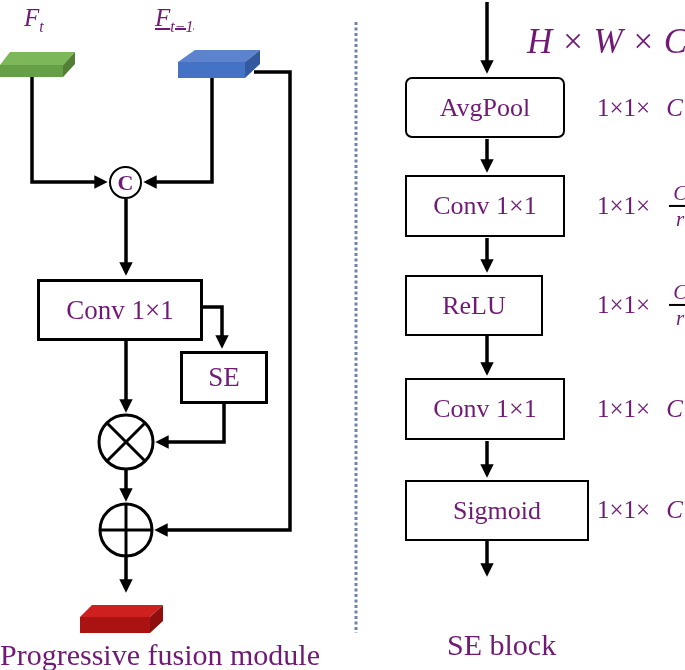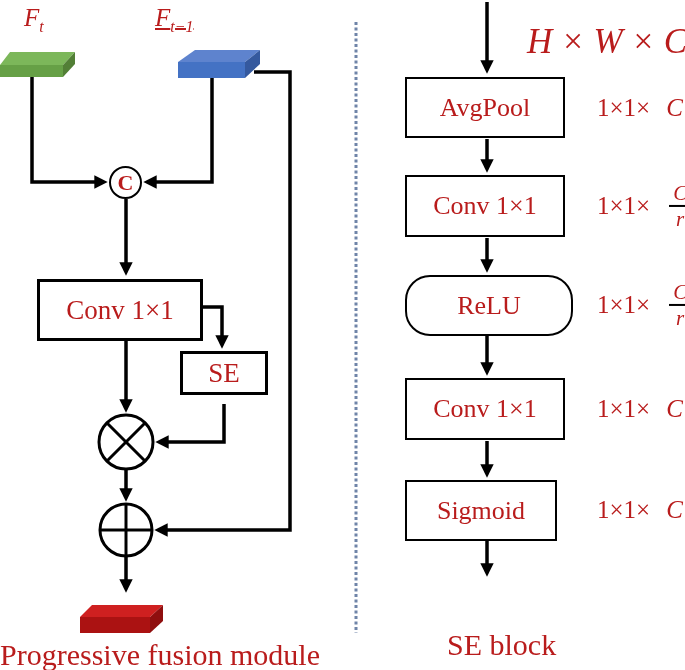--- a/index.html
+++ b/index.html
@@ -1,17 +1,17 @@
 <!DOCTYPE html>
 <html><head>
 <meta charset="utf-8">
 <style>
   html,body{margin:0;padding:0;background:#fff;}
   .canvas{position:relative;width:685px;height:670px;background:#ffffff;
-          font-family:"Liberation Serif",serif;color:#b91c1c;overflow:hidden;}
+          font-family:"Liberation Serif",serif;color:#701a75;overflow:hidden;}
   svg.layer{position:absolute;left:0;top:0;}
   .node-box{position:absolute;box-sizing:border-box;background:#fff;border:3px solid #000;
             display:flex;align-items:center;justify-content:center;font-size:27px;white-space:nowrap;}
   .node-box.rt{border-width:2.5px;font-size:26px;}
   .concat-node{position:absolute;box-sizing:border-box;width:33px;height:33px;border:2.5px solid #000;
                border-radius:50%;display:flex;align-items:center;justify-content:center;
                font-size:22px;font-weight:bold;background:#fff;}
   .feat-label{position:absolute;font-size:25px;font-style:italic;white-space:nowrap;}
   .feat-label sub{font-size:16px;font-style:italic;line-height:0;}
   .dim-label{position:absolute;left:597px;transform:translateY(-50%);font-size:25px;
@@ -88,31 +88,31 @@
   </svg>
 
   <div class="feat-label" style="left:24px;top:4px;"><span>F</span><sub>t</sub></div>
 
   <div class="feat-label" style="left:155px;top:4px;text-decoration:underline;"><span>F</span><sub>t−1</sub></div>
 
   <div class="concat-node" style="left:109px;top:166px;">C</div>
 
   <div class="node-box" style="left:37px;top:279px;width:166px;height:62px;">Conv 1×1</div>
 
-  <div class="node-box" style="left:180px;top:351px;width:88px;height:44px;">SE</div>
+  <div class="node-box" style="left:180px;top:351px;width:88px;height:53px;">SE</div>
 
   <div class="caption" style="left:0px;top:638px;">Progressive fusion module</div>
 
   <div class="feat-label" style="left:527px;top:22px;font-size:35px;">H × W × C</div>
 
-  <div class="node-box rt" style="left:405px;top:77px;width:160px;height:61px;">AvgPool</div>
+  <div class="node-box rt" style="left:405px;top:77px;width:160px;height:61px;border-radius:7px;">AvgPool</div>
   <div class="node-box rt" style="left:405px;top:175px;width:160px;height:62px;">Conv 1×1</div>
-  <div class="node-box rt" style="left:405px;top:275px;width:168px;height:61px;border-radius:25px;">ReLU</div>
+  <div class="node-box rt" style="left:405px;top:275px;width:138px;height:61px;">ReLU</div>
   <div class="node-box rt" style="left:405px;top:378px;width:160px;height:62px;">Conv 1×1</div>
-  <div class="node-box rt" style="left:405px;top:480px;width:152px;height:61px;">Sigmoid</div>
+  <div class="node-box rt" style="left:405px;top:480px;width:184px;height:61px;">Sigmoid</div>
 
   <div class="dim-label" style="top:108px;">
       <span>1×1×</span>
       <span class="mathvar">C</span>
     </div>
 
   <div class="dim-label" style="top:206px;">
       <span>1×1×</span>
       <span class="frac">
         <span class="num">C</span>

